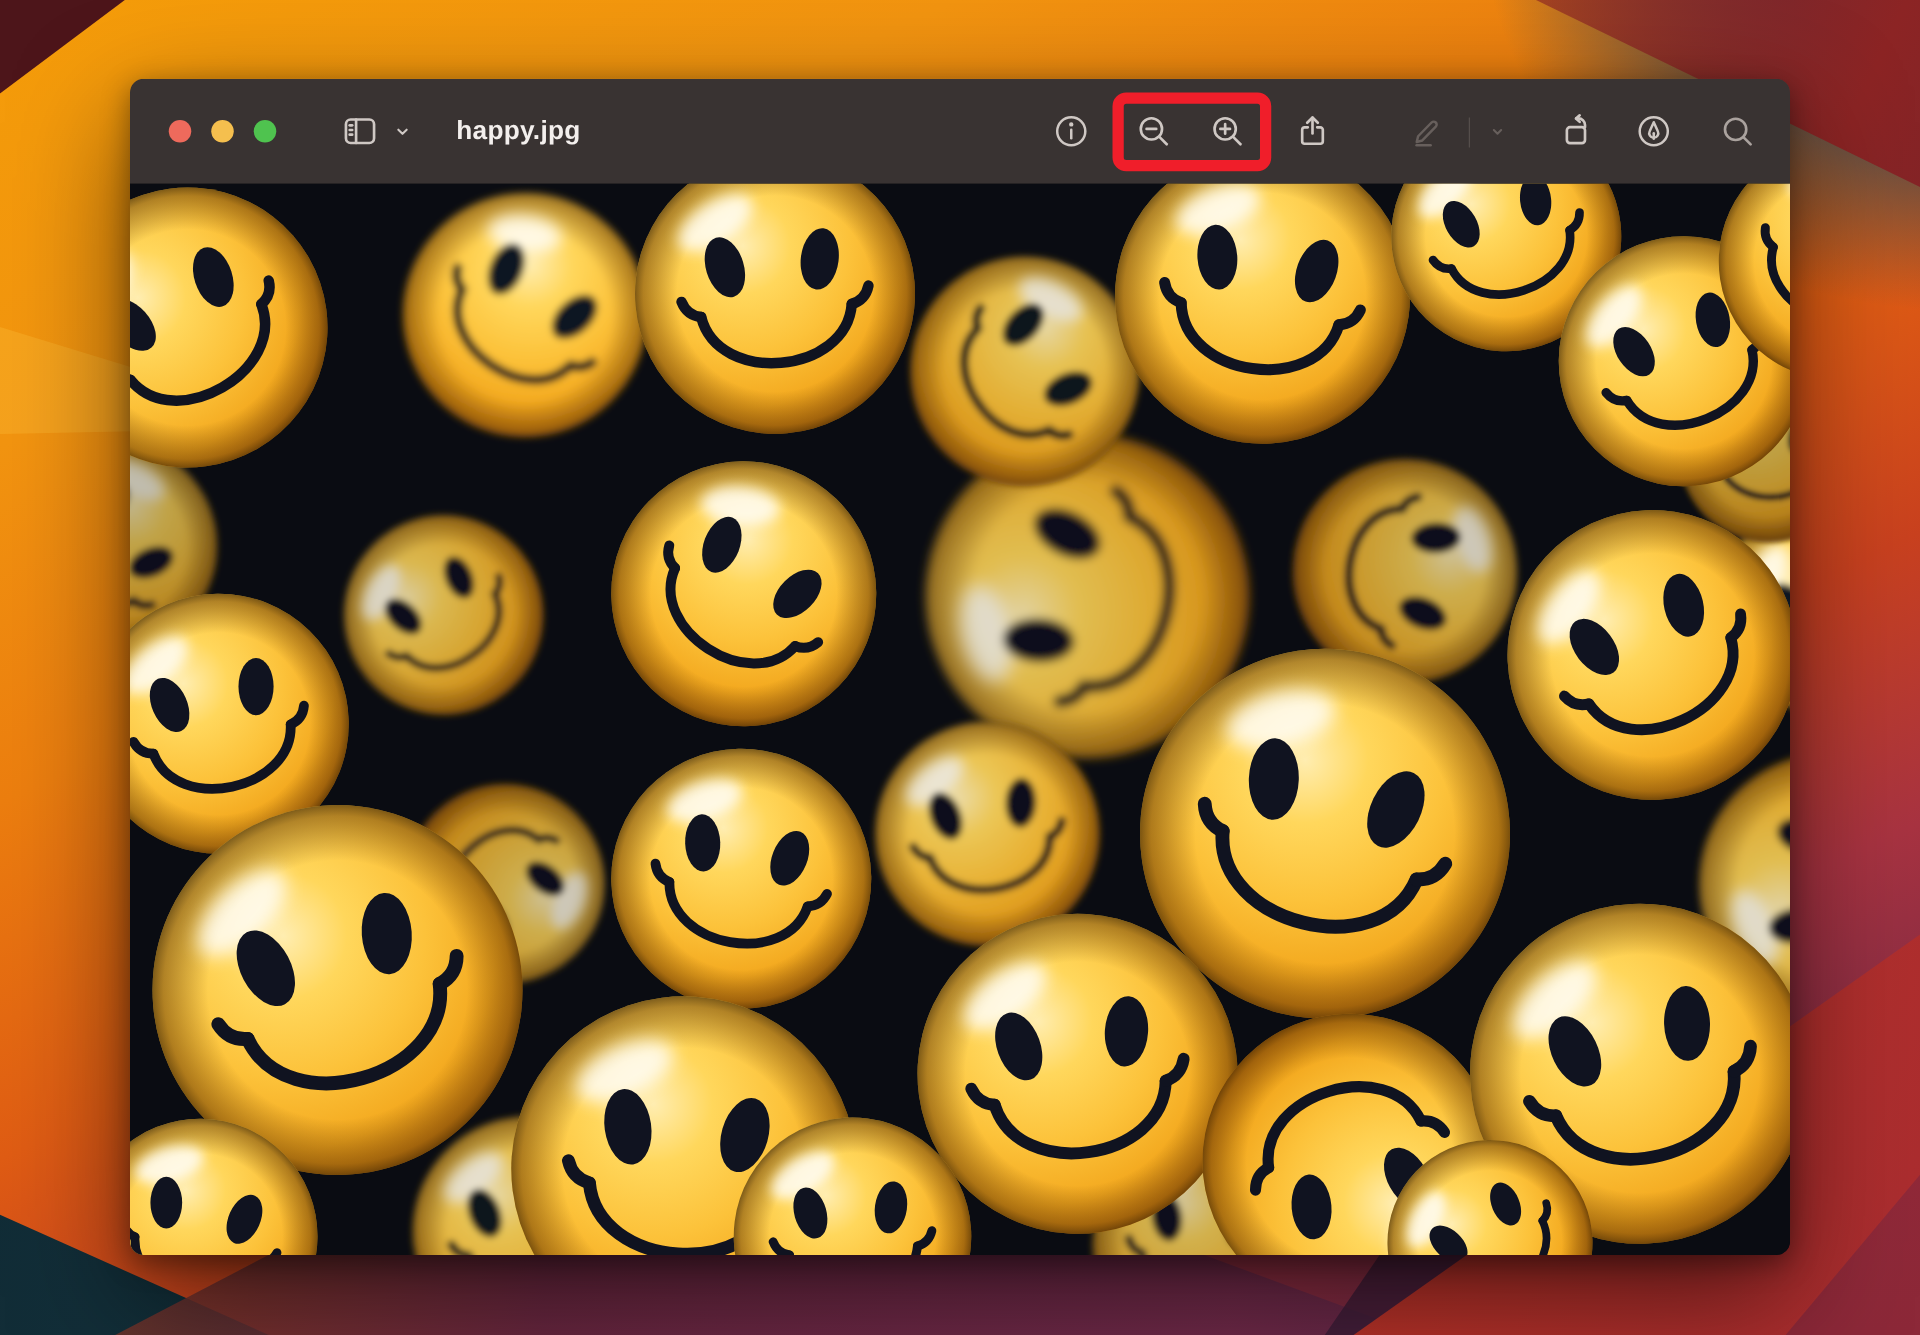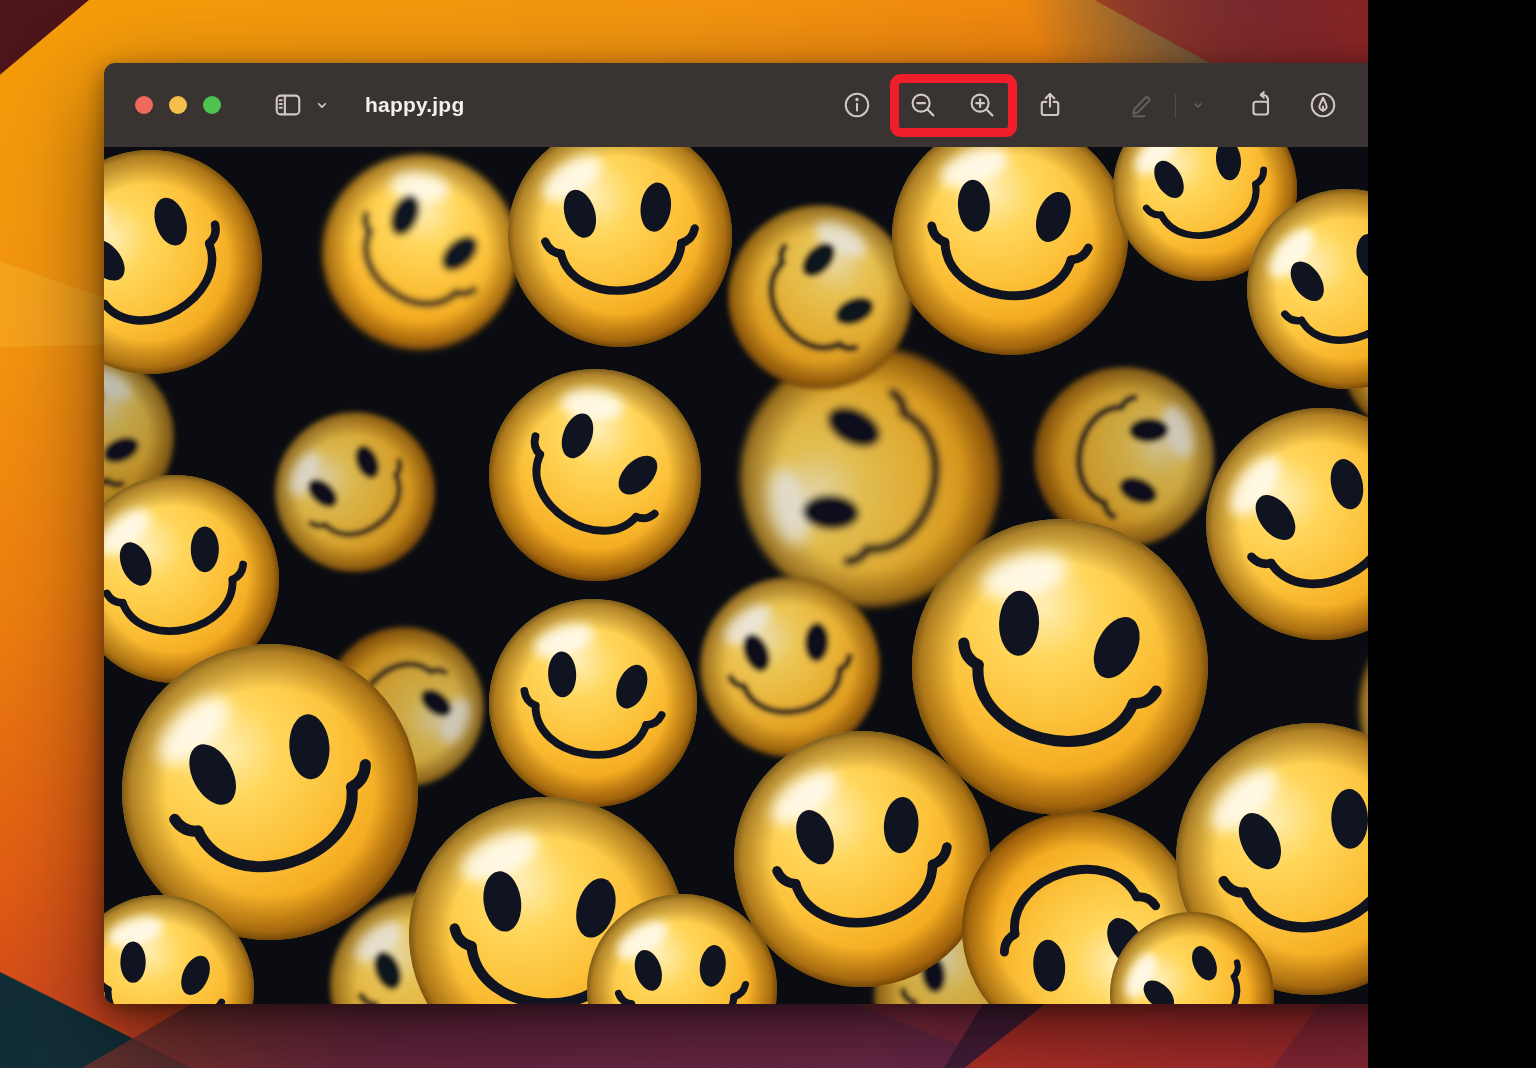--- a/index.html
+++ b/index.html
@@ -1,17 +1,17 @@
 <!DOCTYPE html>
 <html><head>
 <meta charset="utf-8">
 <style>
   html,body{margin:0;padding:0;width:1536px;height:1068px;overflow:hidden;
     font-family:"Liberation Sans",sans-serif;background:#000;}
-  .desktop{position:relative;width:1368px;height:1068px;overflow:hidden;
+  .desktop{position:relative;width:1536px;height:1068px;overflow:hidden;
     background:
       radial-gradient(ellipse 560px 460px at 102% -6%, #22344e 0%, #27405a 28%, rgba(38,62,88,0) 68%),
       linear-gradient(155deg,#f59d09 0%,#f29410 20%,#ec7e0f 36%,#df5c14 52%,#c9411f 64%,#a83341 77%,#7c2a44 89%,#5e2540 100%);}
   .wedge{position:absolute;inset:0;pointer-events:none;}
   .wedge.tl{background:linear-gradient(130deg,#4d151a 10%,#98321c 80%);
     clip-path:polygon(0 0,6.5% 0,0 7%);}
   .wedge.facet-upper-left{background:rgba(255,196,66,.28);
     clip-path:polygon(0 24.5%,17% 32%,0 32.5%);}
   .wedge.tr-red{background:linear-gradient(115deg,rgba(150,35,30,0) 35%,#8c2424 75%,#5c2234 100%);
     clip-path:polygon(80% 0,100% 0,100% 14%);}

